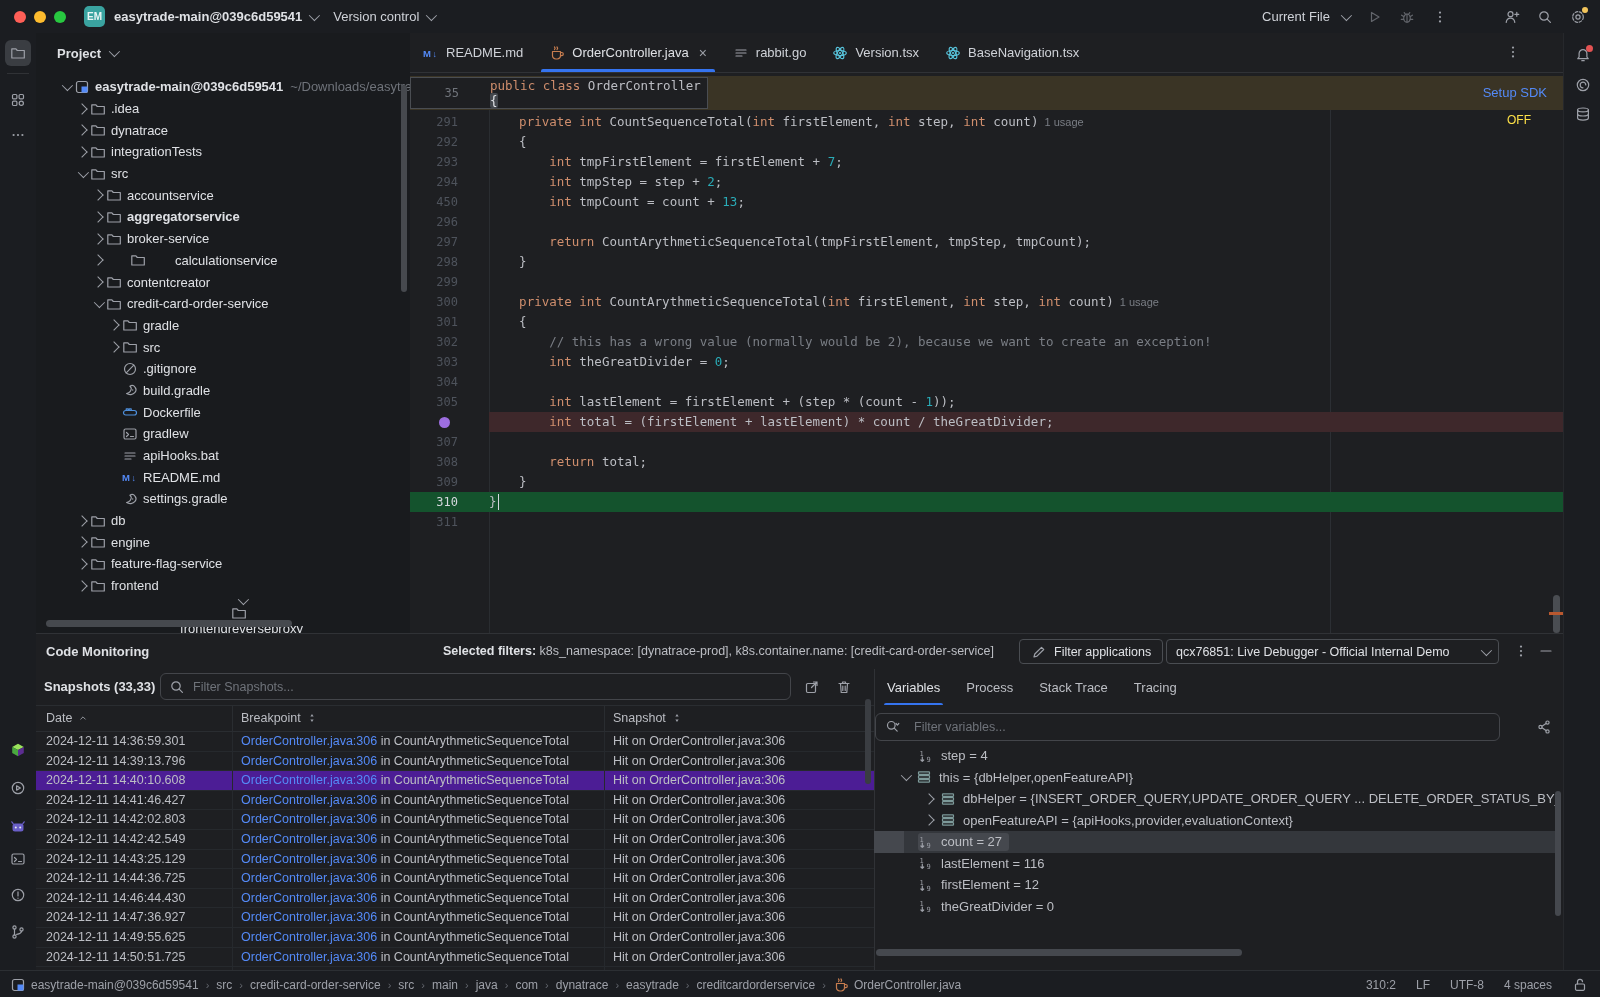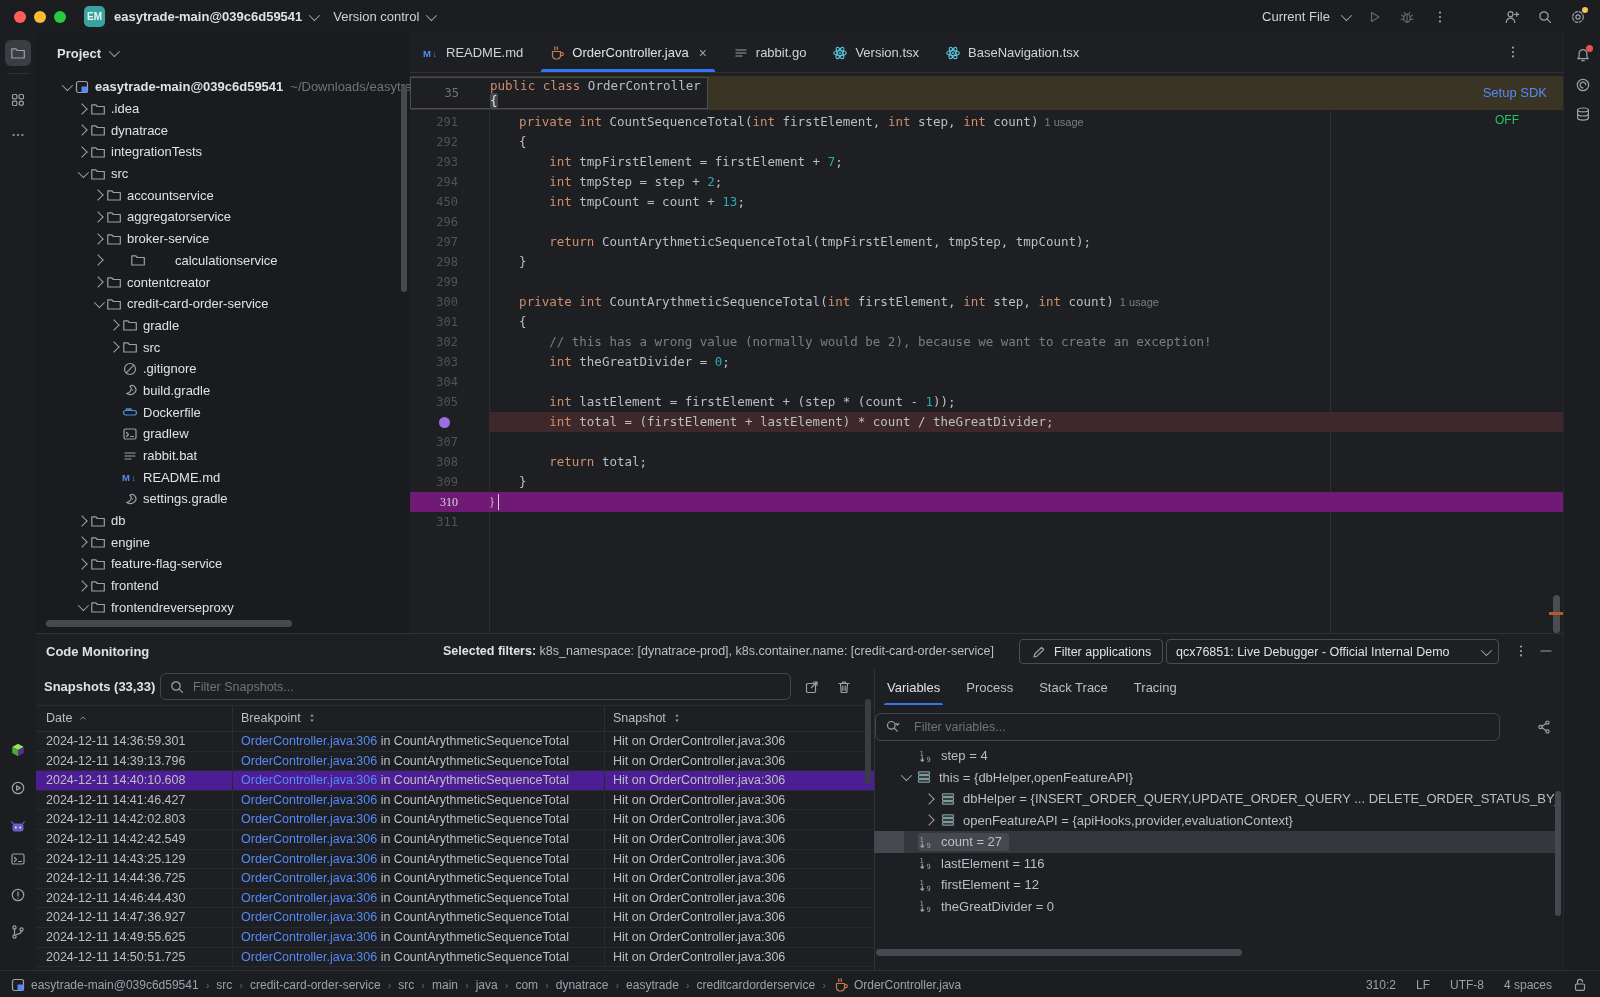--- a/index.html
+++ b/index.html
@@ -48,29 +48,29 @@
   .tab{display:flex;align-items:center;gap:7px;padding:0 13px;color:#cfd2d8;position:relative;}
   .tab.active{color:#dfe1e5;}
   .tab.active::after{content:"";position:absolute;left:5px;right:5px;bottom:0;height:3px;background:#3574f0;border-radius:2px 2px 0 0;}
   .tab .close{color:#9da0a8;font-size:14px;margin-left:3px;}
   .tab-more{position:absolute;right:42px;top:11px;}
   .banner{position:absolute;left:0;top:43px;right:0;height:34px;background:#3a3425;}
   .setup-sdk{position:absolute;right:16px;top:0;line-height:34px;color:#548af7;}
   .sticky{position:absolute;left:0;top:1px;width:296px;height:30px;background:#1e1f22;border:1px solid #4a4d52;
           display:flex;align-items:center;font-family:"DejaVu Sans Mono",monospace;font-size:12.5px;}
   .sticky .gut{width:79px;text-align:right;padding-right:31px;box-sizing:border-box;color:#6f737a;font-size:12px;flex:0 0 auto;}
-  .off-label{position:absolute;top:80px;right:44px;color:#22c55e;font-size:12px;}
+  .off-label{position:absolute;top:80px;right:32px;color:#fde047;font-size:12px;}
   .code{position:absolute;left:0;top:79px;right:0;bottom:0;font-family:"DejaVu Sans Mono",monospace;font-size:12.5px;}
   .gutline{position:absolute;left:79px;top:77px;bottom:0;width:1px;background:#2a2d31;}
   .guide{position:absolute;left:920px;top:77px;bottom:0;width:1px;background:#2c2f34;}
   .crow{position:relative;height:20px;line-height:20px;white-space:pre;}
   .crow .gut{position:absolute;left:0;top:0;width:79px;text-align:right;padding-right:31px;box-sizing:border-box;color:#4e535c;font-size:12px;}
   .crow .src{position:absolute;left:79px;top:0;right:0;}
   .crow.hl-bp::before{content:"";position:absolute;left:79px;right:0;top:0;bottom:0;background:#3e282b;}
-  .crow.caret{background:#701a75;font-family:Liberation Serif, serif;}
+  .crow.caret{background:#14532d;}
   .crow.caret .gut{color:#d5d8de;}
   .bp-dot{position:absolute;left:29px;top:4.5px;width:11px;height:11px;border-radius:50%;background:#9d6ee0;}
   .caret-bar{position:absolute;left:87.5px;top:2px;width:1.5px;height:16px;background:#d5d8de;}
   .tok-k{color:#cf8e6d;}.tok-p{color:#bcbec4;}.tok-num{color:#2aacb8;}.tok-c{color:#7a7e85;}
   .tok-u{color:#7a7e85;font-size:11px;font-family:"Liberation Sans",sans-serif;}
   .tok-b{background:#43474d;border-radius:2px;}
   .ed-sb{position:absolute;right:3px;top:562px;width:7px;height:38px;background:#4a4d52;border-radius:4px;}
   .ed-mark{position:absolute;right:0;top:579px;width:14px;height:3px;background:#b9582f;}
   
   .bottom-panel{position:absolute;left:36px;top:633px;width:1527px;height:337px;background:#1e1f22;border-top:1px solid #303236;}
@@ -385,21 +385,21 @@
           <span class="cbox">
             <span class="chv right"></span>
           </span>
           <span class="ic">
             <svg viewBox="0 0 16 16" width="16" height="16" fill="none" stroke="#9da0a8" stroke-width="1.2" stroke-linecap="round" stroke-linejoin="round">
               <path d="M1.8 13V3.8h4.1l1.4 1.7h7V13z"></path>
             </svg>
           </span>
           <span>accountservice</span>
         </div>
-        <div class="trow" style="padding-left: 53px;">
+        <div class="trow" style="padding-left: 53px; font-weight: bold;">
           <span class="cbox">
             <span class="chv right"></span>
           </span>
           <span class="ic">
             <svg viewBox="0 0 16 16" width="16" height="16" fill="none" stroke="#9da0a8" stroke-width="1.2" stroke-linecap="round" stroke-linejoin="round">
               <path d="M1.8 13V3.8h4.1l1.4 1.7h7V13z"></path>
             </svg>
           </span>
           <span>aggregatorservice</span>
         </div>
@@ -509,21 +509,21 @@
           </span>
           <span>gradlew</span>
         </div>
         <div class="trow" style="padding-left: 69px;">
           <span class="cbox"></span>
           <span class="ic">
             <svg viewBox="0 0 16 16" width="16" height="16" fill="none" stroke="#9da0a8" stroke-width="1.2" stroke-linecap="round" stroke-linejoin="round">
               <path d="M3 5h10M3 8h10M3 11h6"></path>
             </svg>
           </span>
-          <span>rabbit.bat</span>
+          <span>apiHooks.bat</span>
         </div>
         <div class="trow" style="padding-left: 69px;">
           <span class="cbox"></span>
           <span class="ic">
             <svg viewBox="0 0 16 16" width="16" height="16" fill="none" stroke="#9da0a8" stroke-width="1.2" stroke-linecap="round" stroke-linejoin="round">
               <text x="0" y="11.5" font-size="9.5" font-weight="bold" fill="#548af7" stroke="none" font-family="Liberation Sans">M</text>
               <text x="9.5" y="12" font-size="9" fill="#548af7" stroke="none">↓</text>
             </svg>
           </span>
           <span>README.md</span>
@@ -575,21 +575,21 @@
           <span class="cbox">
             <span class="chv right"></span>
           </span>
           <span class="ic">
             <svg viewBox="0 0 16 16" width="16" height="16" fill="none" stroke="#9da0a8" stroke-width="1.2" stroke-linecap="round" stroke-linejoin="round">
               <path d="M1.8 13V3.8h4.1l1.4 1.7h7V13z"></path>
             </svg>
           </span>
           <span>frontend</span>
         </div>
-        <div class="trow" style="padding-left: 37px;">
+        <div class="trow" style="padding-left: 37px; flex-direction: column;">
           <span class="cbox">
             <span class="chv down"></span>
           </span>
           <span class="ic">
             <svg viewBox="0 0 16 16" width="16" height="16" fill="none" stroke="#9da0a8" stroke-width="1.2" stroke-linecap="round" stroke-linejoin="round">
               <path d="M1.8 13V3.8h4.1l1.4 1.7h7V13z"></path>
             </svg>
           </span>
           <span>frontendreverseproxy</span>
         </div>

